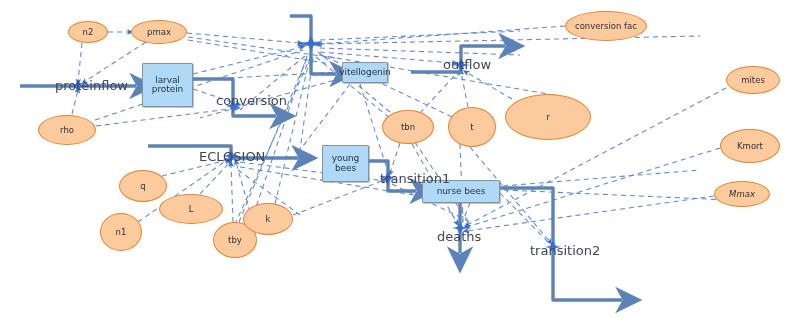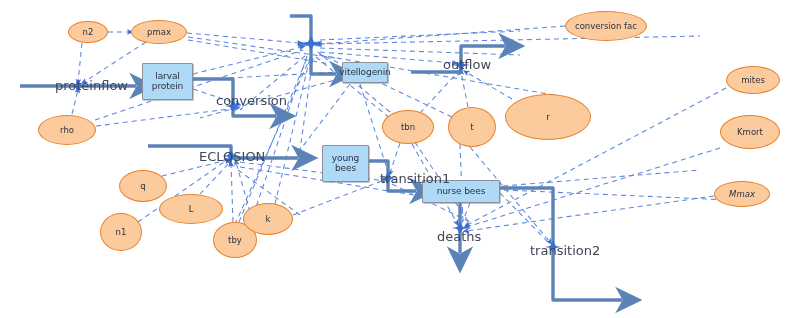--- a/index.html
+++ b/index.html
@@ -193,21 +193,21 @@
       </g>
       <g>
         <path d="M553,241 l3,5 l5,1 l-5,1 l-3,5 l-3,-5 l-5,-1 l5,-1 z"></path>
       </g>
       <g>
         <path d="M460,222 l3,5 l5,1 l-5,1 l-3,5 l-3,-5 l-5,-1 l5,-1 z"></path>
       </g>
     </g>
   </svg>
 
-  <div class="node stock" style="left:142px;top:63px;width:51px;height:37px;">larval
+  <div class="node stock" style="left:142px;top:63px;width:51px;height:44px;">larval
 protein</div>
 
   <div class="node stock" style="left:342px;top:62px;width:46px;height:21px;">vitellogenin</div>
 
   <div class="node stock" style="left:304px;top:145px;width:47px;height:37px;margin-left:18px;">young
 bees</div>
 
   <div class="node stock" style="left:422px;top:180px;width:78px;height:23px;">nurse bees</div>
 
   <div class="node aux" style="left:68px;top:21px;width:40px;height:22px;">n2</div>
@@ -219,21 +219,21 @@
   <div class="node aux" style="left:565px;top:11px;width:82px;height:30px;">conversion fac</div>
 
   <div class="node aux" style="left:382px;top:110px;width:52px;height:34px;">tbn</div>
 
   <div class="node aux" style="left:448px;top:107px;width:48px;height:40px;">t</div>
 
   <div class="node aux" style="left:505px;top:94px;width:86px;height:46px;">r</div>
 
   <div class="node aux" style="left:726px;top:66px;width:54px;height:28px;">mites</div>
 
-  <div class="node aux" style="left:720px;top:115px;width:60px;height:34px;">Kmort</div>
+  <div class="node aux" style="left:720px;top:129px;width:60px;height:34px;">Kmort</div>
 
   <div class="node aux italic" style="left:714px;top:181px;width:56px;height:26px;">Mmax</div>
 
   <div class="node aux" style="left:119px;top:170px;width:48px;height:32px;">q</div>
 
   <div class="node aux" style="left:159px;top:194px;width:64px;height:30px;">L</div>
 
   <div class="node aux" style="left:100px;top:213px;width:42px;height:38px;">n1</div>
 
   <div class="node aux" style="left:213px;top:222px;width:44px;height:36px;">tby</div>

